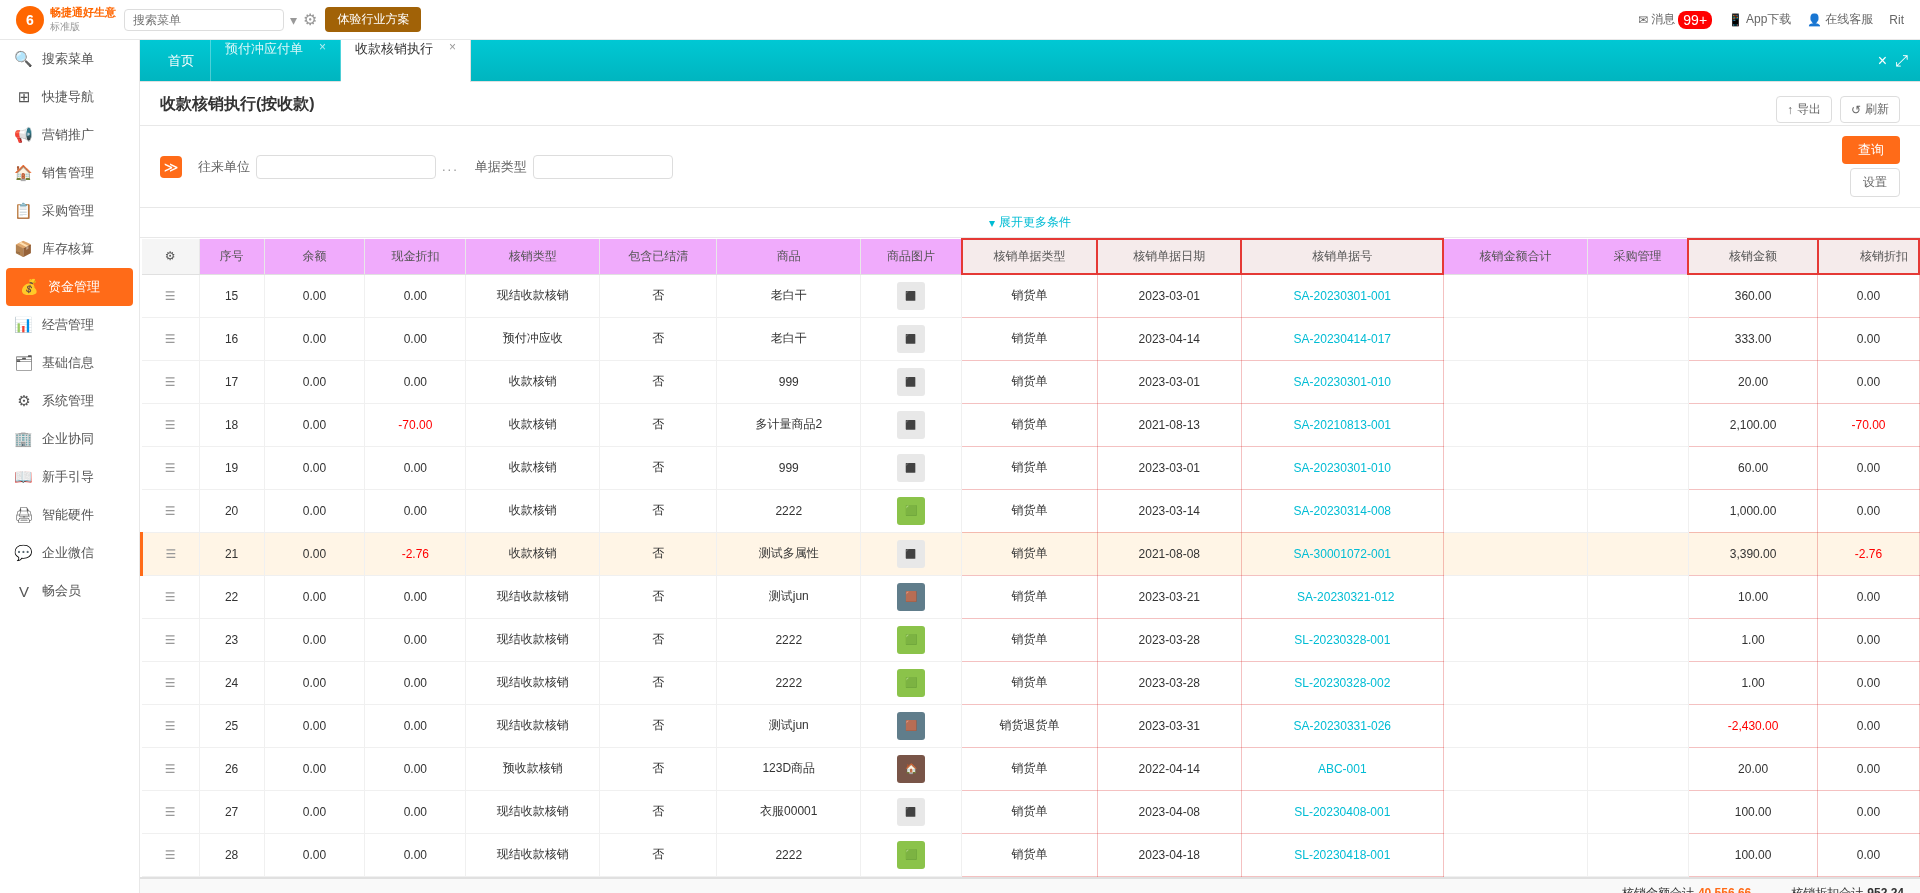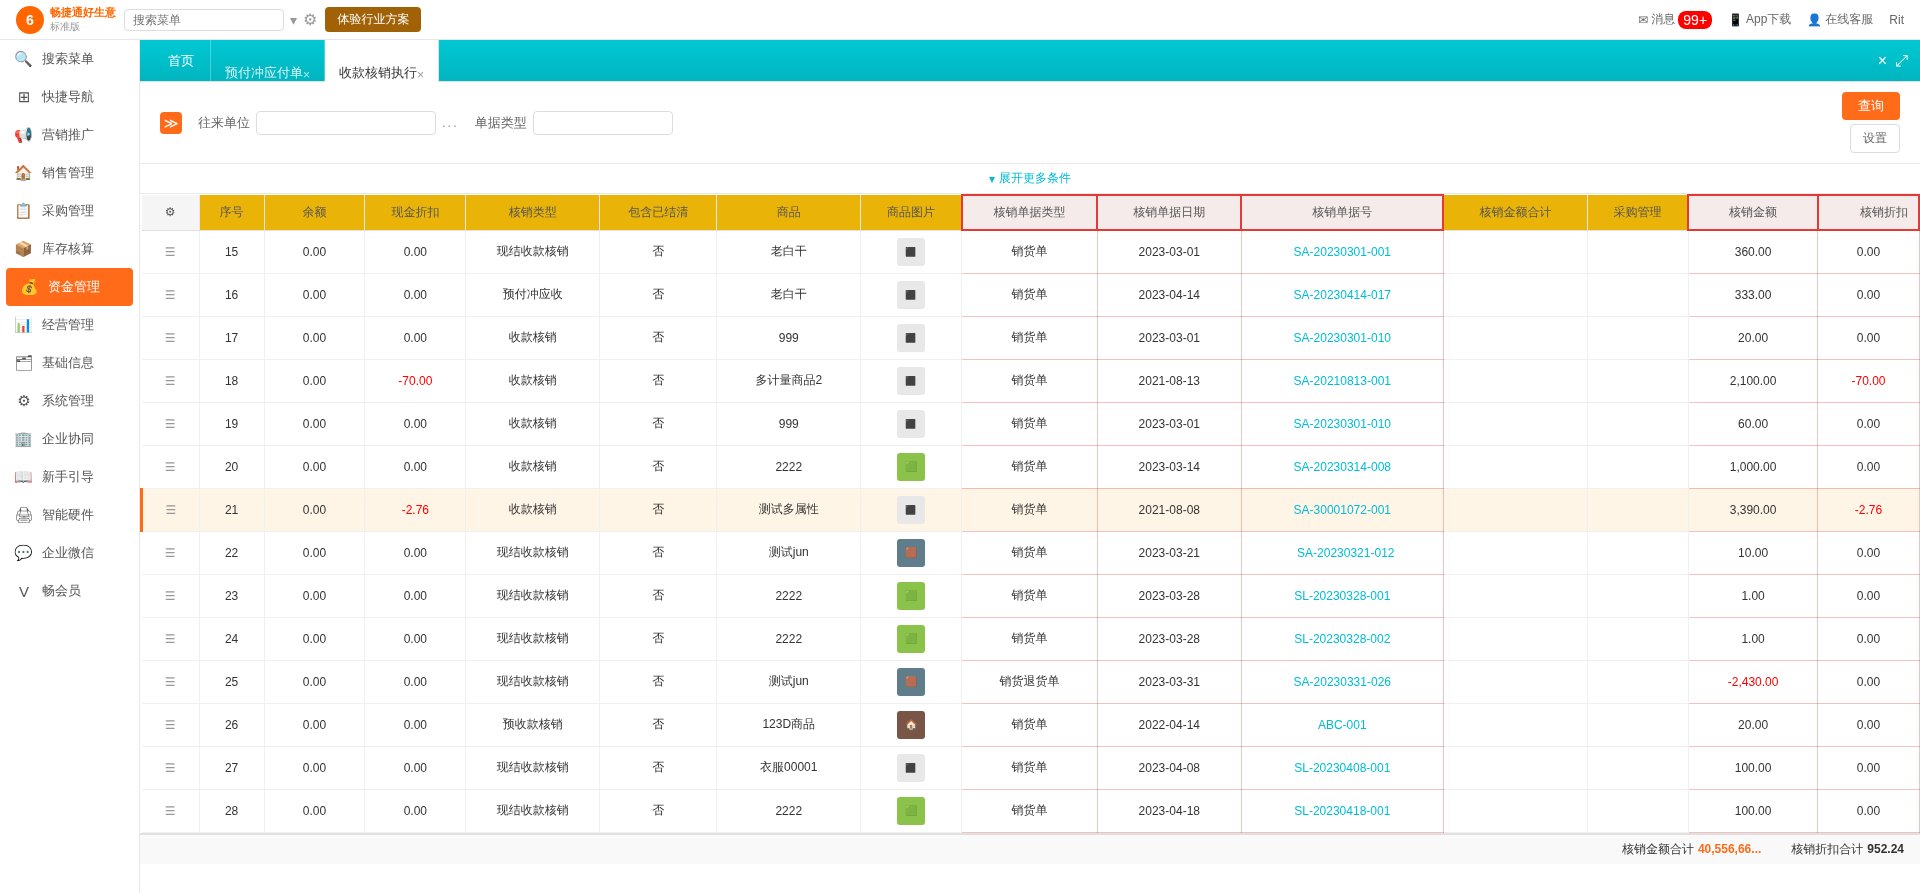--- a/index.html
+++ b/index.html
@@ -76,26 +76,26 @@
       align-items: center;
       font-size: 13px;
       color: #333;
       cursor: pointer;
       border-right: 1px solid #e0e0e0;
     }
     .tab {
       padding: 0 14px;
       height: 42px;
       display: flex;
-      align-items: flex-end;
+      align-items: flex-start;
       font-size: 13px;
       color: #555;
       cursor: pointer;
       border-right: 1px solid #e0e0e0;
-      gap: 0;
+      gap: 16px;
       position: relative;
     }
     .tab.active {
       background: #fff;
       color: #00bcd4;
       border-bottom: 2px solid #00bcd4;
     }
     .tab-close { font-size: 12px; color: #999; cursor: pointer; }
     .tab-bar-actions { margin-left: auto; display: flex; gap: 8px; align-items: center; }
     .tab-bar-action-btn { background: none; border: none; cursor: pointer; font-size: 16px; color: #666; }
@@ -140,21 +140,21 @@
       display: flex;
       align-items: center;
       justify-content: center;
     }
     .expand-more-btn { background: none; border: none; color: #00bcd4; font-size: 12px; cursor: pointer; display: flex; align-items: center; gap: 4px; }
 
     
     .table-area { flex: 1; overflow: auto; background: #fff; padding: 0 0 0 0; }
     table { width: 100%; border-collapse: collapse; font-size: 12px; }
     thead tr { background: #f5f5f5; }
-    th { padding: 8px 10px; text-align: center; color: #555; font-weight: 500; border-bottom: 1px solid #e0e0e0; border-right: 1px solid #e8e8e8; white-space: nowrap; position: sticky; top: 0; z-index: 2; background: #eab308; }
+    th { padding: 8px 10px; text-align: center; color: #555; font-weight: 500; border-bottom: 1px solid #e0e0e0; border-right: 1px solid #e8e8e8; white-space: nowrap; position: sticky; top: 0; z-index: 2; background: #f0abfc; }
     td { padding: 7px 10px; text-align: center; border-bottom: 1px solid #f0f0f0; border-right: 1px solid #f0f0f0; white-space: nowrap; }
     tr.highlighted td { background: #fff5e6; }
     tr.highlighted td:first-child { border-left: 3px solid #ff6b18; }
     .link { color: #00bcd4; cursor: pointer; text-decoration: none; }
     .text-red { color: #f00; }
     .img-placeholder { width: 28px; height: 28px; background: #e0e0e0; border-radius: 3px; display: inline-flex; align-items: center; justify-content: center; font-size: 10px; color: #999; }
     .img-thumb { width: 28px; height: 28px; border-radius: 3px; display: inline-flex; align-items: center; justify-content: center; font-size: 10px; }
     
     
     .col-highlight { background: rgba(255,50,50,0.04); border: 1.5px solid rgba(220,50,50,0.35) !important; }
@@ -300,20 +300,35 @@
       <div class="tab active" style="background:#fff;color:#333;border-bottom:none;">
         <span>收款核销执行</span>
         <span class="tab-close">×</span>
       </div>
       <div class="tab-bar-actions">
         <button class="tab-bar-action-btn" style="color:#fff;">×</button>
         <button class="tab-bar-action-btn" style="color:#fff;">⤢</button>
       </div>
     </div>
 
+    <div class="page-header">
+      <div style="display:flex;justify-content:space-between;align-items:center;">
+        <h2 class="page-title">收款核销执行(按收款)</h2>
+        <div style="display:flex;gap:8px;">
+          <button class="btn-export">
+            <span>↑</span>
+            <span>导出</span>
+          </button>
+          <button class="btn-refresh">
+            <span>↺</span>
+            <span>刷新</span>
+          </button>
+        </div>
+      </div>
+    </div>
 
     <div class="filter-bar">
       <button class="filter-expand-btn">≫</button>
       <div class="filter-group">
         <span class="filter-label">往来单位</span>
         <input class="filter-input" type="text" style="">
         <span class="filter-dots">...</span>
       </div>
       <div class="filter-group">
         <span class="filter-label">单据类型</span>

